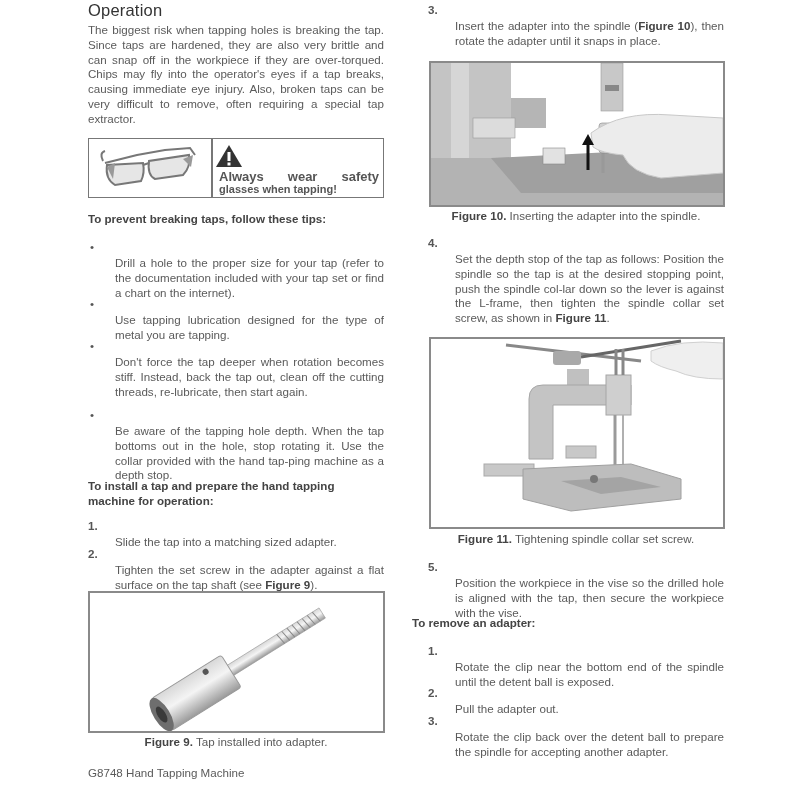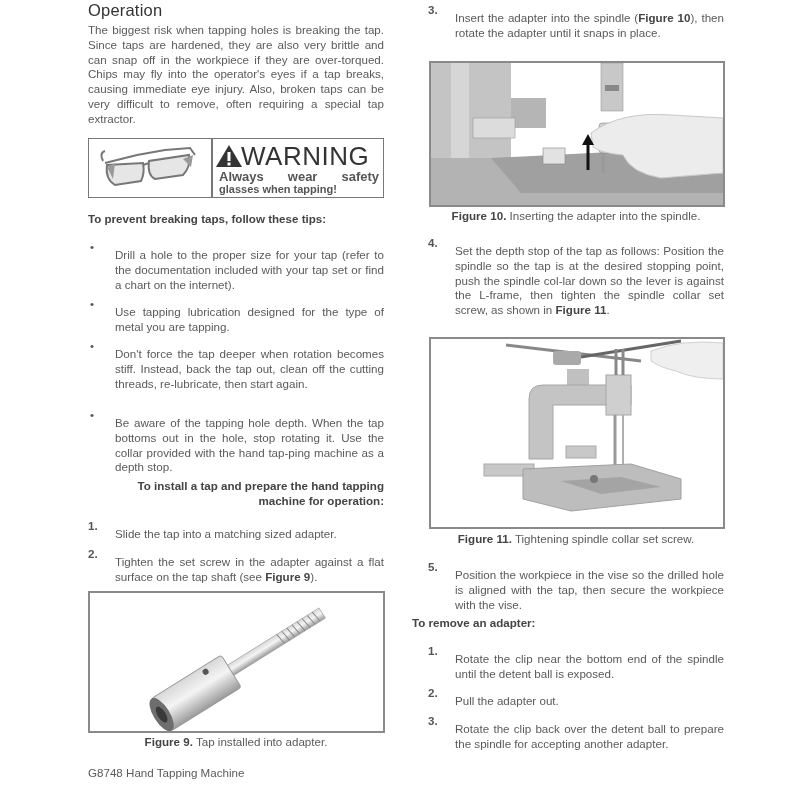--- a/index.html
+++ b/index.html
@@ -13,21 +13,21 @@
     letter-spacing: 0.2px;
   }
   .para {
     font-size: 11.6px; line-height: 14.8px; text-align: justify; color: #5a5a5a; margin: 0;
   }
   .subhead {
     font-size: 11.6px; line-height: 14.8px; font-weight: bold; color: #444; margin: 0;
   }
   .item { position: absolute; font-size: 11.6px; line-height: 14.8px; color: #5a5a5a; }
   .item .marker { position: absolute; left: 0; top: 0; font-weight: bold; color: #555; }
-  .item .txt { position: absolute; left: 27px; right: 0; top: 8px; text-align: justify; }
+  .item .txt { position: absolute; left: 27px; right: 0; top: 16px; text-align: justify; }
   .bullet .marker { font-weight: normal; left: 2px; }
   b.ref { color: #444; font-weight: bold; }
   .figbox { position: absolute; border: 2px solid #8a8a8a; background: #fff; overflow: hidden; }
   .caption { position: absolute; font-size: 11.6px; color: #5a5a5a; text-align: center; }
   .caption .fig-label { font-weight: bold; color: #444; }
   .warn-box { position: absolute; left: 88px; top: 138px; width: 294px; height: 58px; border: 1.5px solid #777; }
   .warn-divider { position: absolute; left: 122px; top: 0; width: 1.5px; height: 58px; background: #777; }
   .warn-title { position: absolute; left: 152px; top: 2px; font-size: 26px; font-weight: normal; color: #333; letter-spacing: 0.5px; }
   .warn-text { position: absolute; left: 130px; top: 31px; width: 160px; font-size: 13px; line-height: 13.5px; color: #555; text-align: justify; text-align-last: justify; font-weight: bold;}
   .warn-text2 { position: absolute; left: 130px; top: 44px; width: 160px; font-size: 11px; line-height: 13.5px; color: #555; font-weight: bold; }
@@ -49,21 +49,20 @@
     <path d="M48 20 L54 18" stroke="#777" stroke-width="2"></path>
     <path d="M12 22 L20 18 L18 34 Z" fill="#999"></path>
     <path d="M88 14 L98 10 L96 22 Z" fill="#999"></path>
   </svg>
   <div class="warn-divider"></div>
   <svg class="abs" style="left:126px; top:5px;" width="28" height="24" viewBox="0 0 28 24">
     <polygon points="14,1 27,23 1,23" fill="#333"></polygon>
     <rect x="12.5" y="8" width="3" height="9" fill="#fff"></rect>
     <rect x="12.5" y="18.5" width="3" height="3" fill="#fff"></rect>
   </svg>
-  <div class="warn-title">WARNING</div>
   <div class="warn-text">Always wear safety</div>
   <div class="warn-text2">glasses when tapping!</div>
 </div>
 
 <p class="subhead abs" style="left:88px; top:212px; width:296px;">To prevent breaking taps, follow these tips:</p>
 
 <div class="item bullet" style="left:88px; top:240px; width:296px; height:45px;">
   <span class="marker">•</span>
   <span class="txt">Drill a hole to the proper size for your tap (refer to the documentation included with your tap set or find a chart on the internet).</span>
 </div>
@@ -73,21 +72,21 @@
 </div>
 <div class="item bullet" style="left:88px; top:339px; width:296px; height:60px;">
   <span class="marker">•</span>
   <span class="txt">Don't force the tap deeper when rotation becomes stiff. Instead, back the tap out, clean off the cutting threads, re-lubricate, then start again.</span>
 </div>
 <div class="item bullet" style="left:88px; top:408px; width:296px; height:60px;">
   <span class="marker">•</span>
   <span class="txt">Be aware of the tapping hole depth. When the tap bottoms out in the hole, stop rotating it. Use the collar provided with the hand tap-ping machine as a depth stop.</span>
 </div>
 
-<p class="subhead abs" style="left:88px; top:479px; width:296px;text-align:right;">To install a tap and prepare the hand tapping machine for operation:</p>
+<p class="subhead abs" style="left:88px; top:479px; width:296px;">To install a tap and prepare the hand tapping machine for operation:</p>
 
 <div class="item" style="left:88px; top:519px; width:296px; height:16px;">
   <span class="marker">1.</span>
   <span class="txt">Slide the tap into a matching sized adapter.</span>
 </div>
 <div class="item" style="left:88px; top:547px; width:296px; height:30px;">
   <span class="marker">2.</span>
   <span class="txt"><span>Tighten the set screw in the adapter against a flat surface on the tap shaft (see </span><b class="ref">Figure 9</b><span>).</span></span>
 </div>
 

